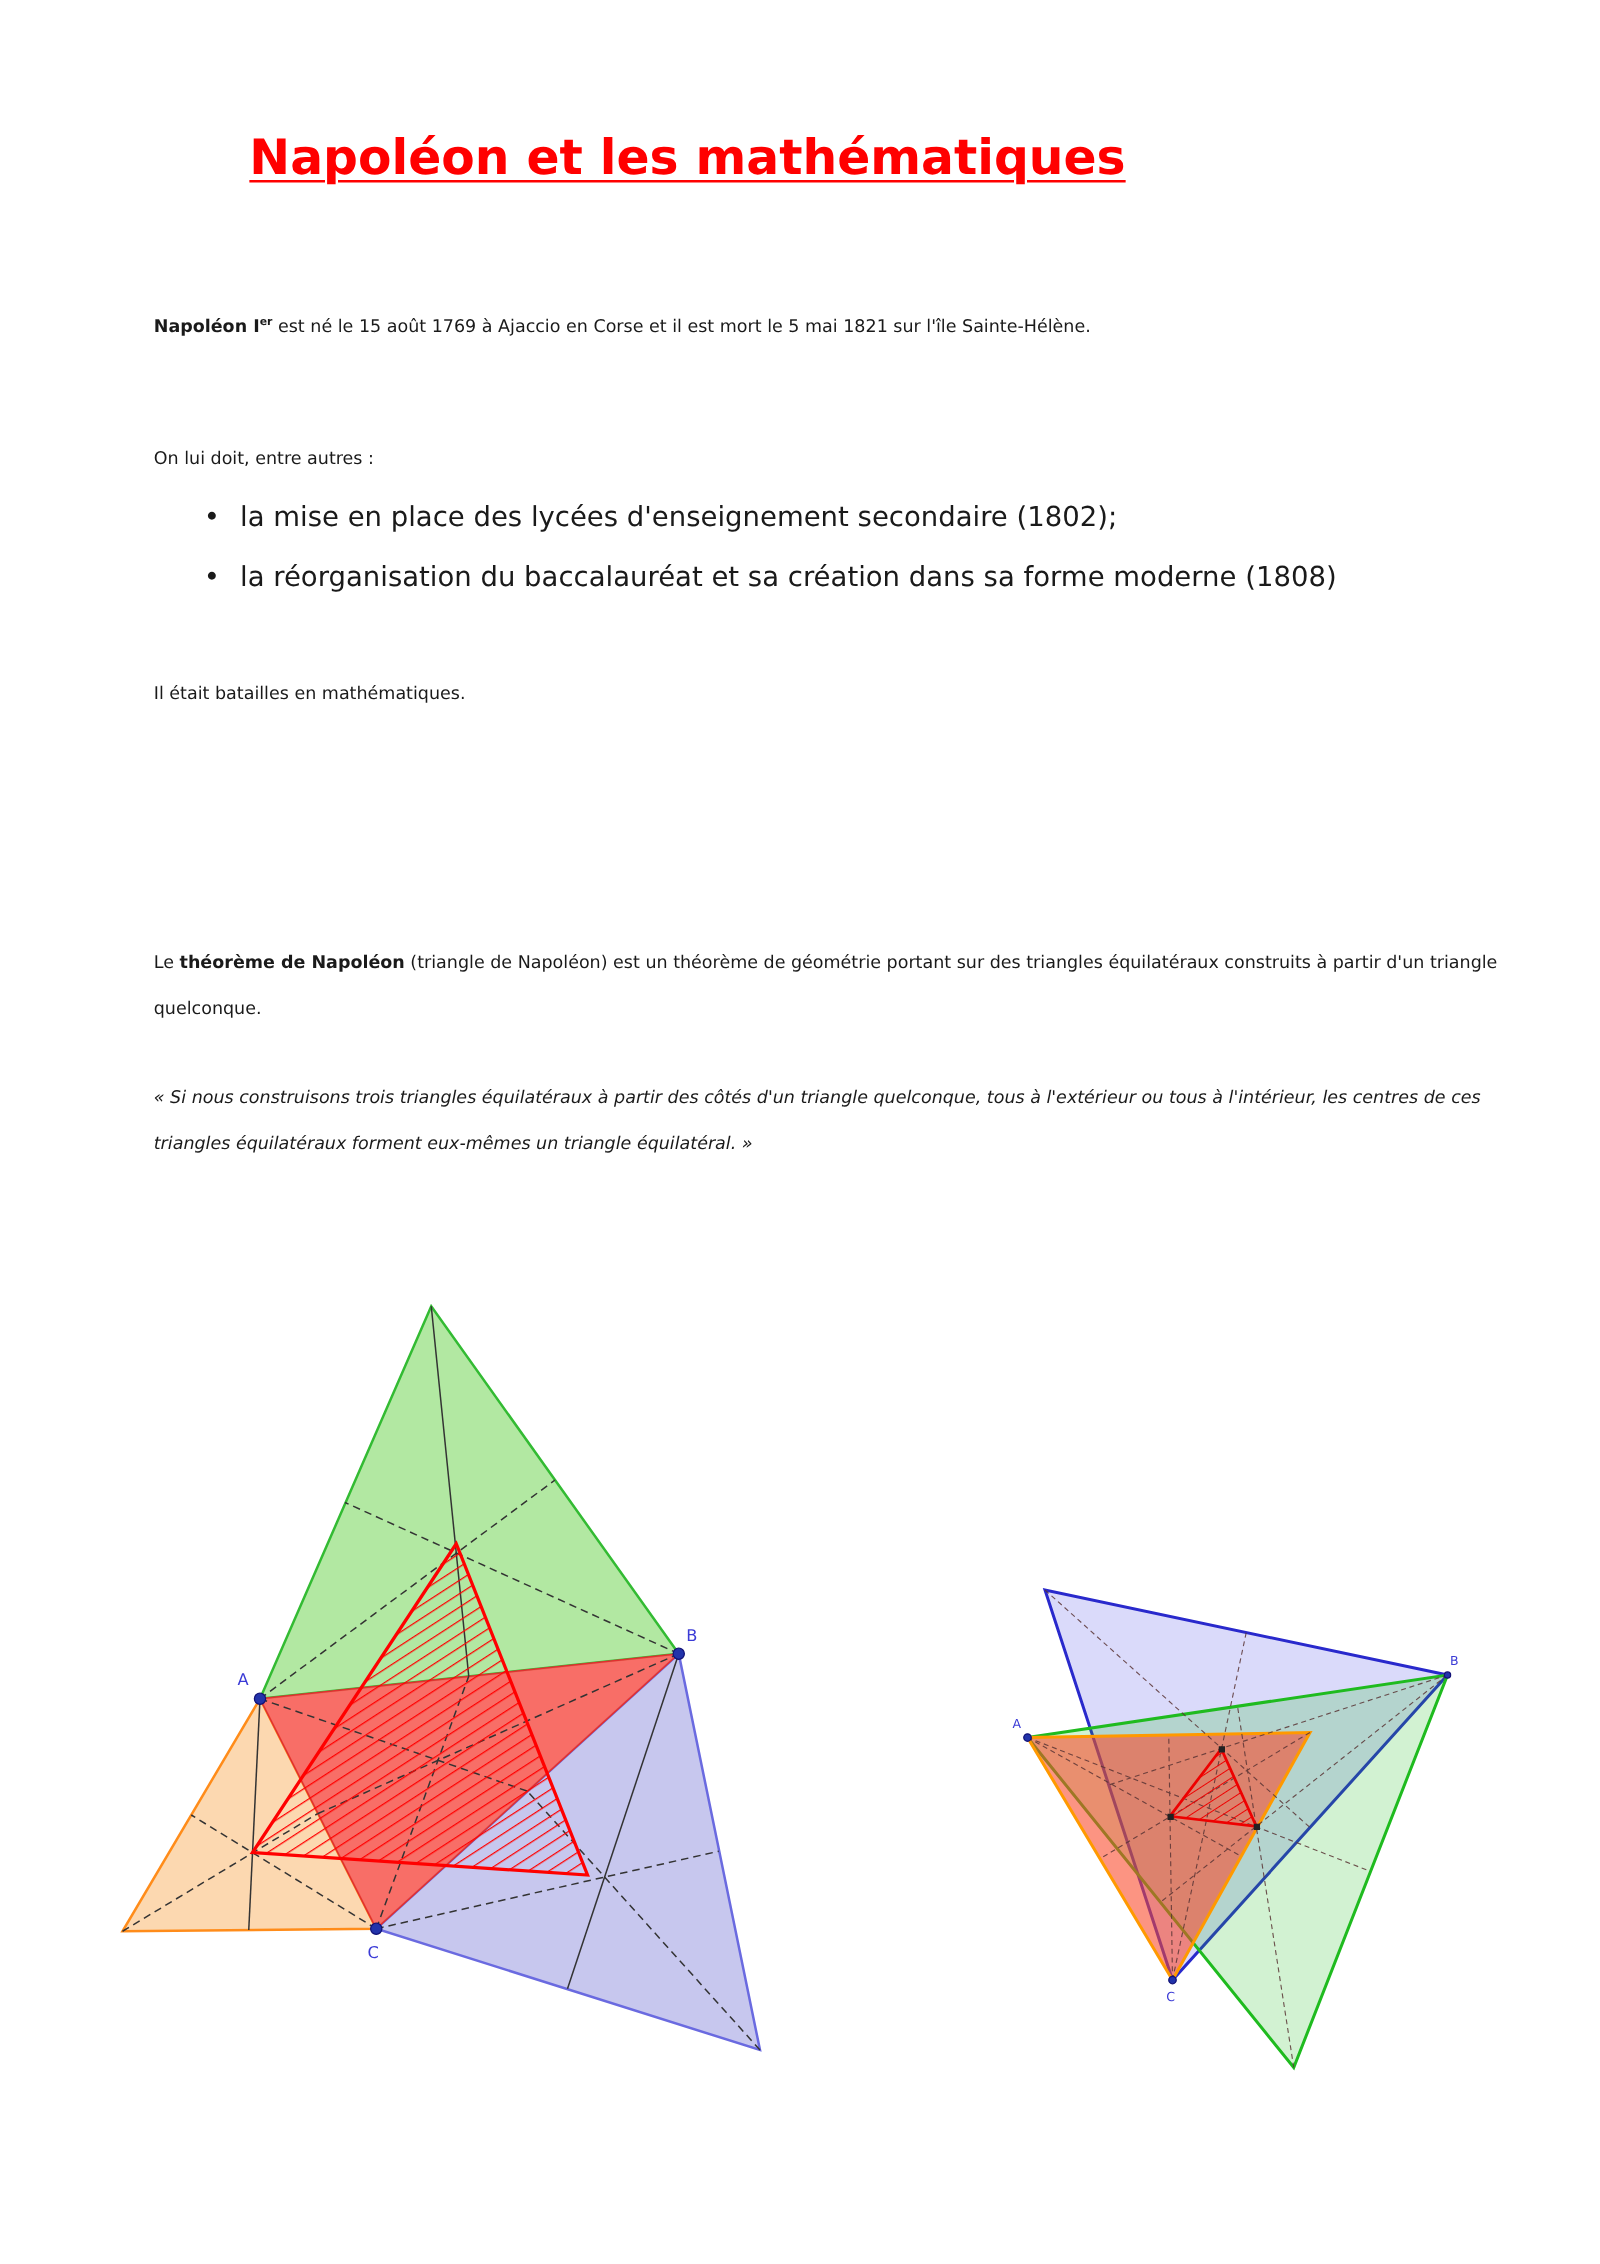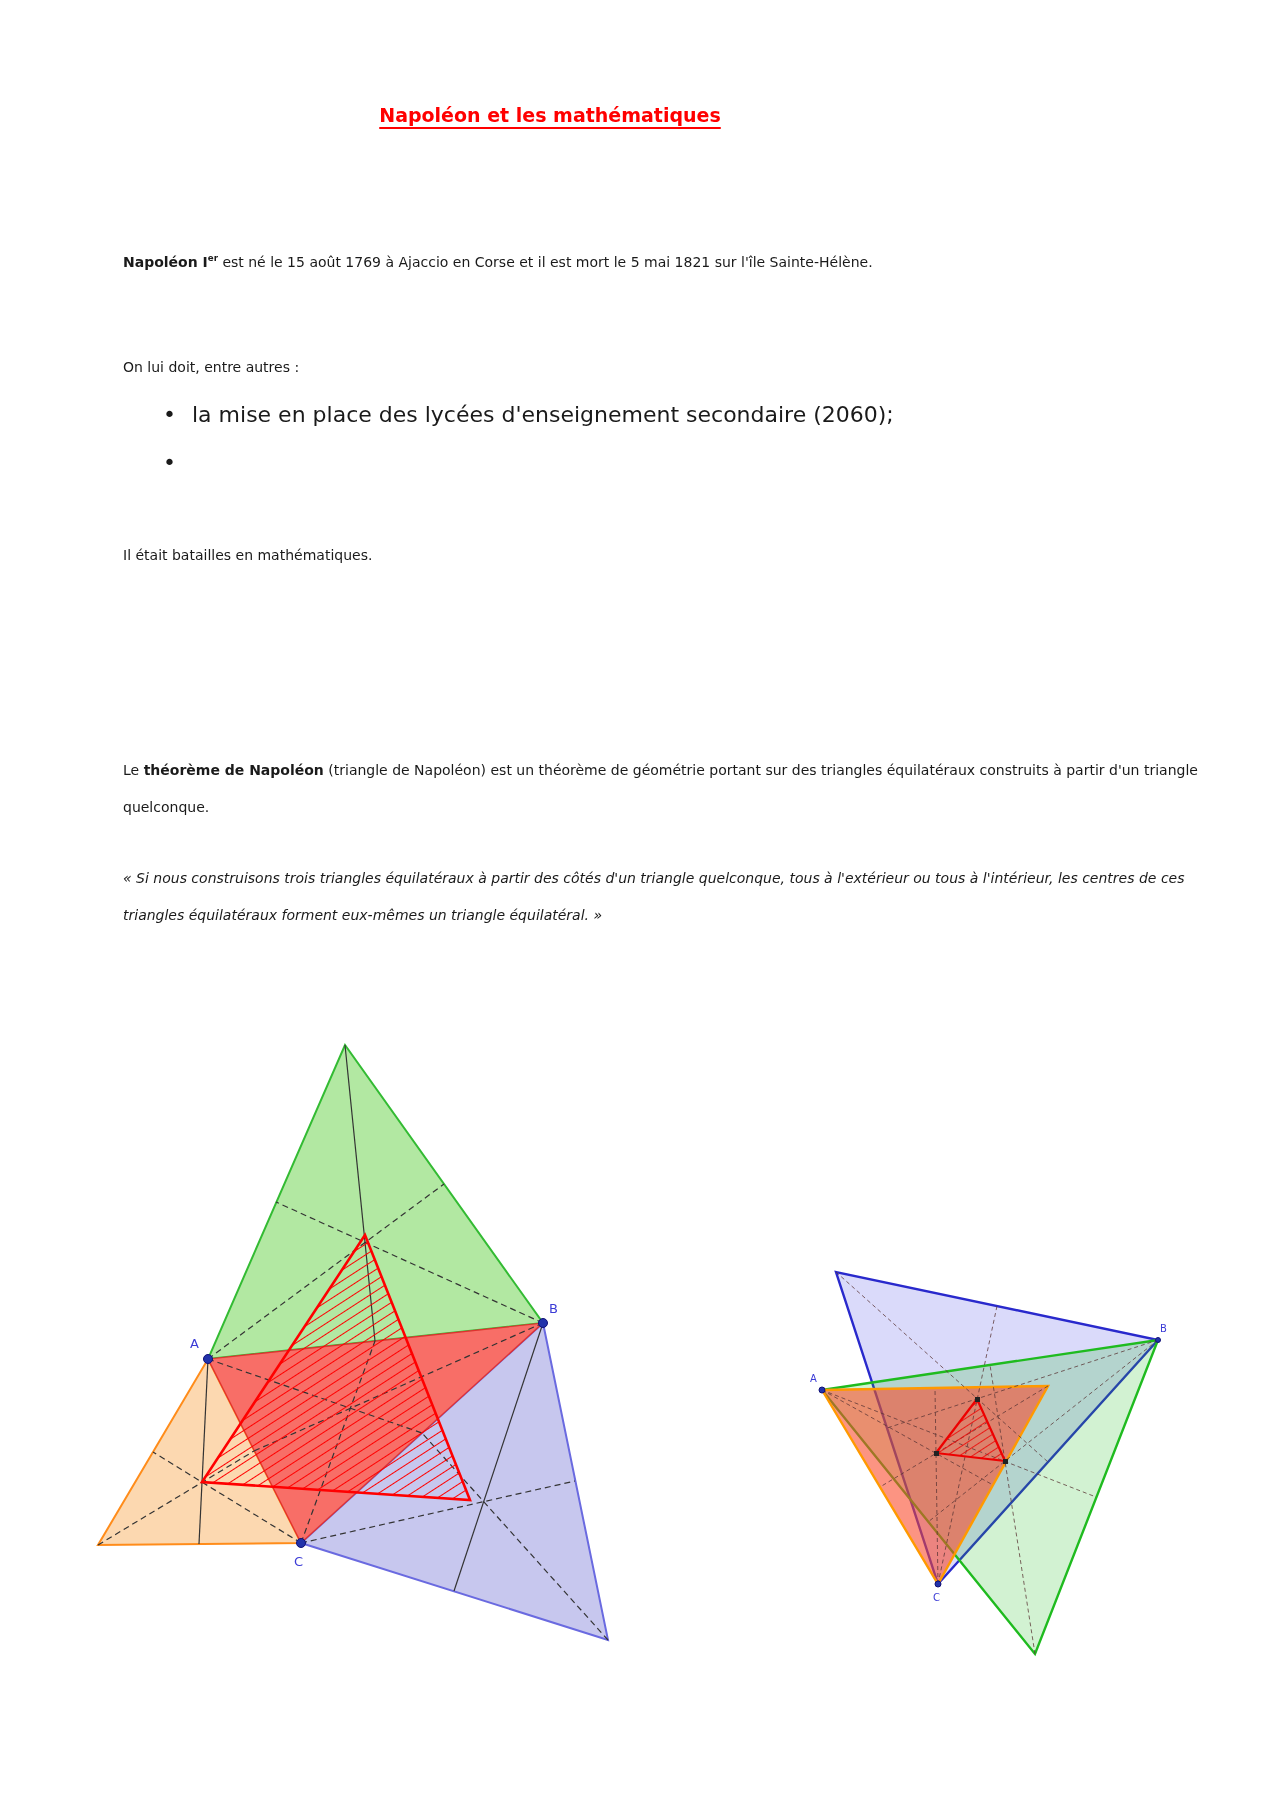--- a/index.html
+++ b/index.html
@@ -8,21 +8,21 @@
     background:#ffffff;
     position:relative;
     overflow:hidden;
     font-family:"DejaVu Sans",sans-serif;
     color:#1a1a1a;
   }
   .abs{position:absolute;}
   .doc-title{
     left:0;top:104px;width:1100px;
     text-align:center;
-    font-size:19px;font-weight:bold;
+    font-size:39px;font-weight:bold;
     color:#ff0000;
     text-decoration:underline;
     text-decoration-thickness:2px;
     text-underline-offset:5px;
   }
   .body-text{
     left:123px;width:1075px;
     font-size:14px;line-height:37px;
   }
   .bullet-row{
@@ -43,25 +43,26 @@
 <div class="abs doc-title">Napoléon et les mathématiques</div>
 
 <div class="abs body-text" style="top:240px">
   <span class="b">Napoléon I</span><sup class="b">er</sup><span> est né le 15 août 1769 à Ajaccio en Corse et il est mort le 5 mai 1821 sur l'île Sainte-Hélène.</span>
 </div>
 
 <div class="abs body-text" style="top:349px">On lui doit, entre autres :</div>
 
 <div class="abs bullet-row" style="top:396px">
   <span class="bullet-dot">•</span>
-  <span>la mise en place des lycées d'enseignement secondaire (2060);</span>
+  <span>la mise en place des lycées d'enseignement secondaire (1802);</span>
 </div>
 
 <div class="abs bullet-row" style="top:444px">
   <span class="bullet-dot">•</span>
+  <span>la réorganisation du baccalauréat et sa création dans sa forme moderne (1808)</span>
 </div>
 
 <div class="abs body-text" style="top:537px">
   <div>Il était batailles en mathématiques.</div>
 </div>
 
 <div class="abs body-text" style="top:752px">
   <span>Le </span><span class="b">théorème de Napoléon</span><span> (triangle de Napoléon) est un théorème de géométrie portant sur des triangles équilatéraux construits à partir d'un triangle quelconque.</span>
 </div>
 

